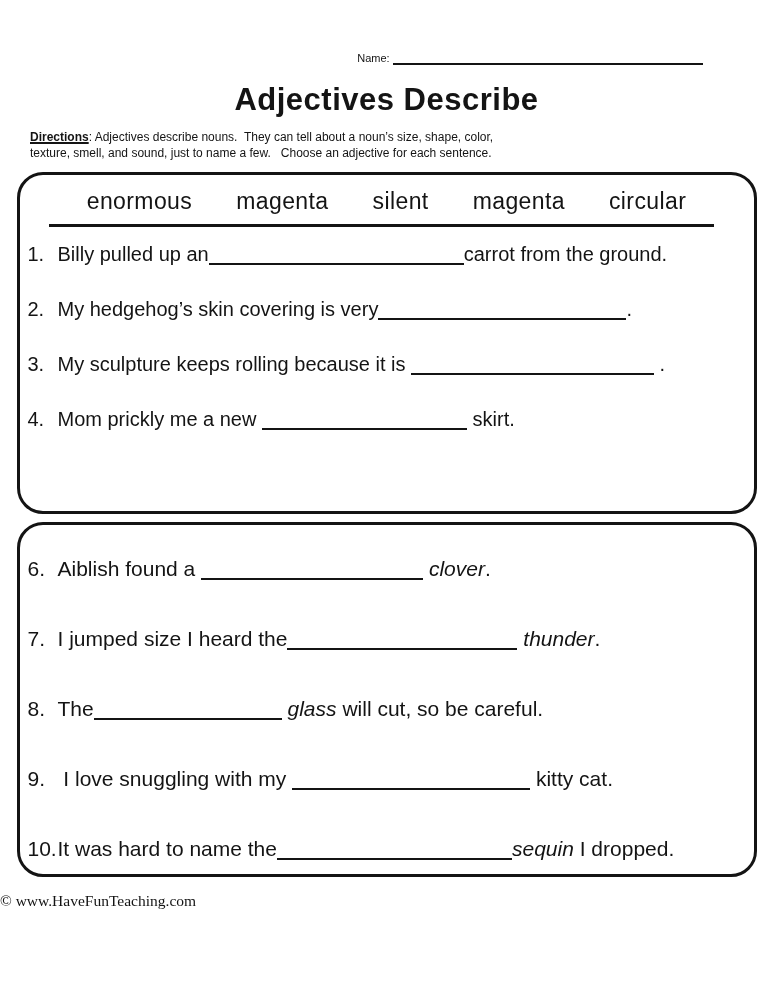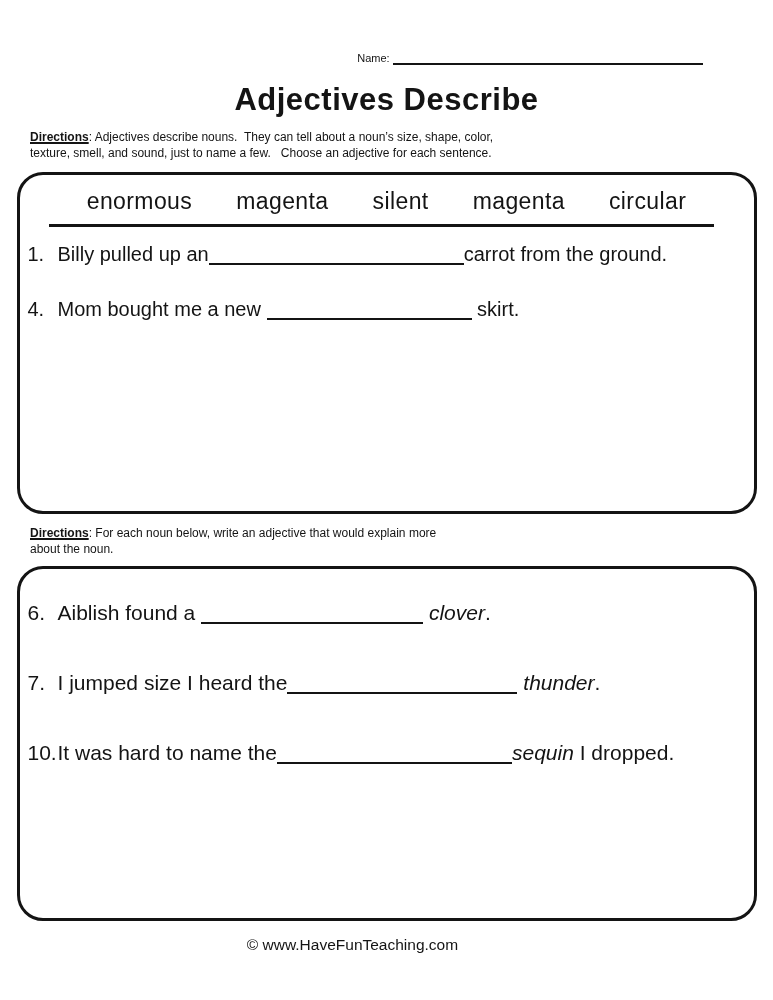--- a/index.html
+++ b/index.html
@@ -80,23 +80,24 @@
   .blank {
     display: inline-block;
     height: 1em;
     border-bottom: 2px solid #141414;
     vertical-align: -4px;
   }
   .it { font-style: italic; }
 
   
   .footer {
-    text-align: center;
+    text-align: left;
     margin: 15px 68px 0 0;
     font-size: 15.5px;
+    font-family: Liberation Serif, serif;
   }
 </style>
 </head>
 <body>
 
 <div class="sheet">
 
   <div class="name-row">
     <span>Name: </span><span class="name-blank" style="width: 310px;"></span>
   </div>
@@ -113,30 +114,32 @@
       <span>enormous</span>
       <span>magenta</span>
       <span>silent</span>
       <span>magenta</span>
       <span>circular</span>
     </div>
     <div class="wb-divider"></div>
 
     <div class="items1">
       <div class="item"><span class="num">1.</span><span>Billy pulled up an</span><span class="blank" style="width: 255px;"></span><span class="it"></span><span>carrot from the ground.</span></div>
-      <div class="item"><span class="num">4.</span><span>Mom bought me a new </span><span class="blank" style="width: 205px;"></span><span class="it"></span><span> skirt.</span></div>
+      <div class="item"><span class="num">2.</span><span>My hedgehog’s skin covering is very</span><span class="blank" style="width: 248px;"></span><span class="it"></span><span>.</span></div>
+      <div class="item"><span class="num">3.</span><span>My sculpture keeps rolling because it is </span><span class="blank" style="width: 243px;"></span><span class="it"></span><span> .</span></div>
+      <div class="item"><span class="num">4.</span><span>Mom prickly me a new </span><span class="blank" style="width: 205px;"></span><span class="it"></span><span> skirt.</span></div>
     </div>
   </div>
 
-  <div class="directions"><span class="dlabel">Directions</span><span>: For each noun below, write an adjective that would explain more
-about the noun.</span></div>
 
   <div class="wbox box2">
     <div>
       <div class="item"><span class="num">6.</span><span>Aiblish found a </span><span class="blank" style="width: 222px;"></span><span class="it"> clover</span><span>.</span></div>
       <div class="item"><span class="num">7.</span><span>I jumped size I heard the</span><span class="blank" style="width: 230px;"></span><span class="it"> thunder</span><span>.</span></div>
+      <div class="item"><span class="num">8.</span><span>The</span><span class="blank" style="width: 188px;"></span><span class="it"> glass</span><span> will cut, so be careful.</span></div>
+      <div class="item"><span class="num">9.</span><span> I love snuggling with my </span><span class="blank" style="width: 238px;"></span><span class="it"></span><span> kitty cat.</span></div>
       <div class="item"><span class="num">10.</span><span>It was hard to name the</span><span class="blank" style="width: 235px;"></span><span class="it">sequin</span><span> I dropped.</span></div>
     </div>
   </div>
 
   <div class="footer">© www.HaveFunTeaching.com</div>
 
 </div>
 
 </body></html>

